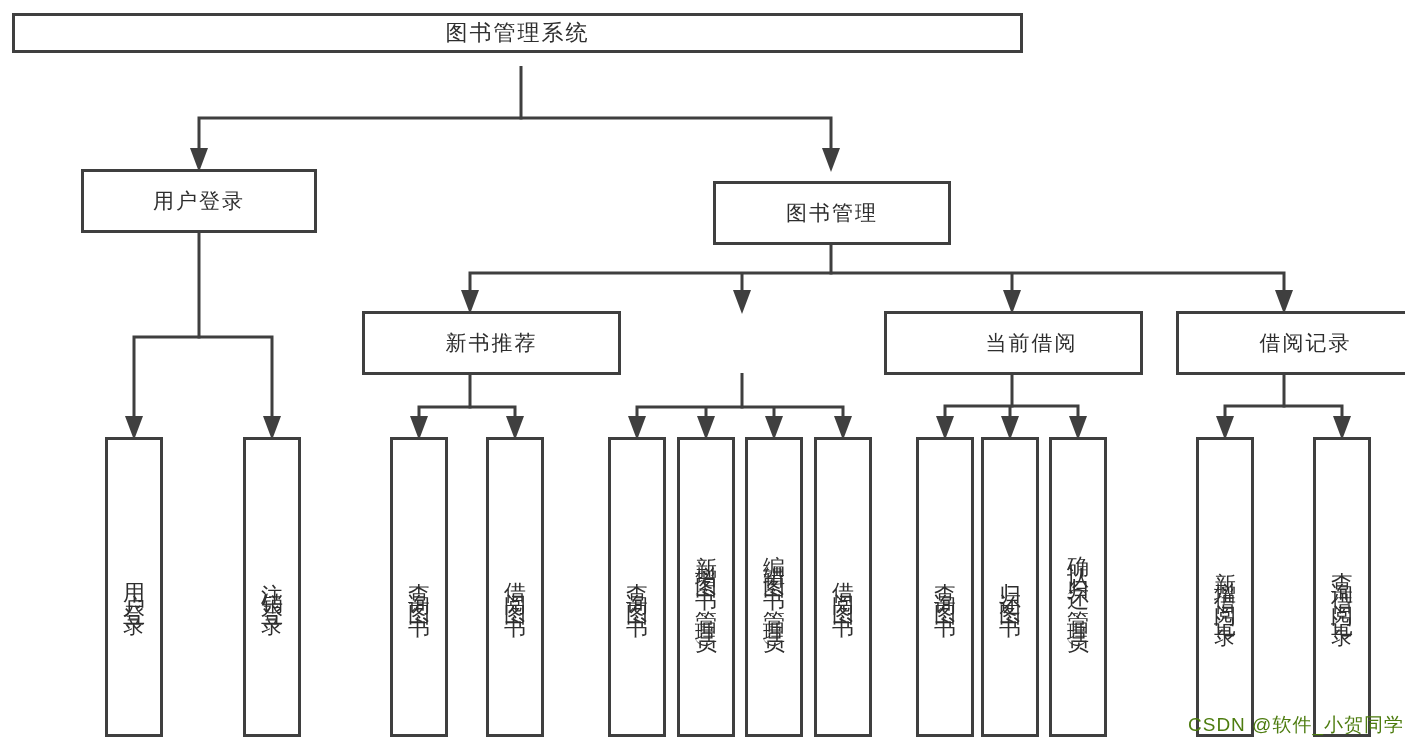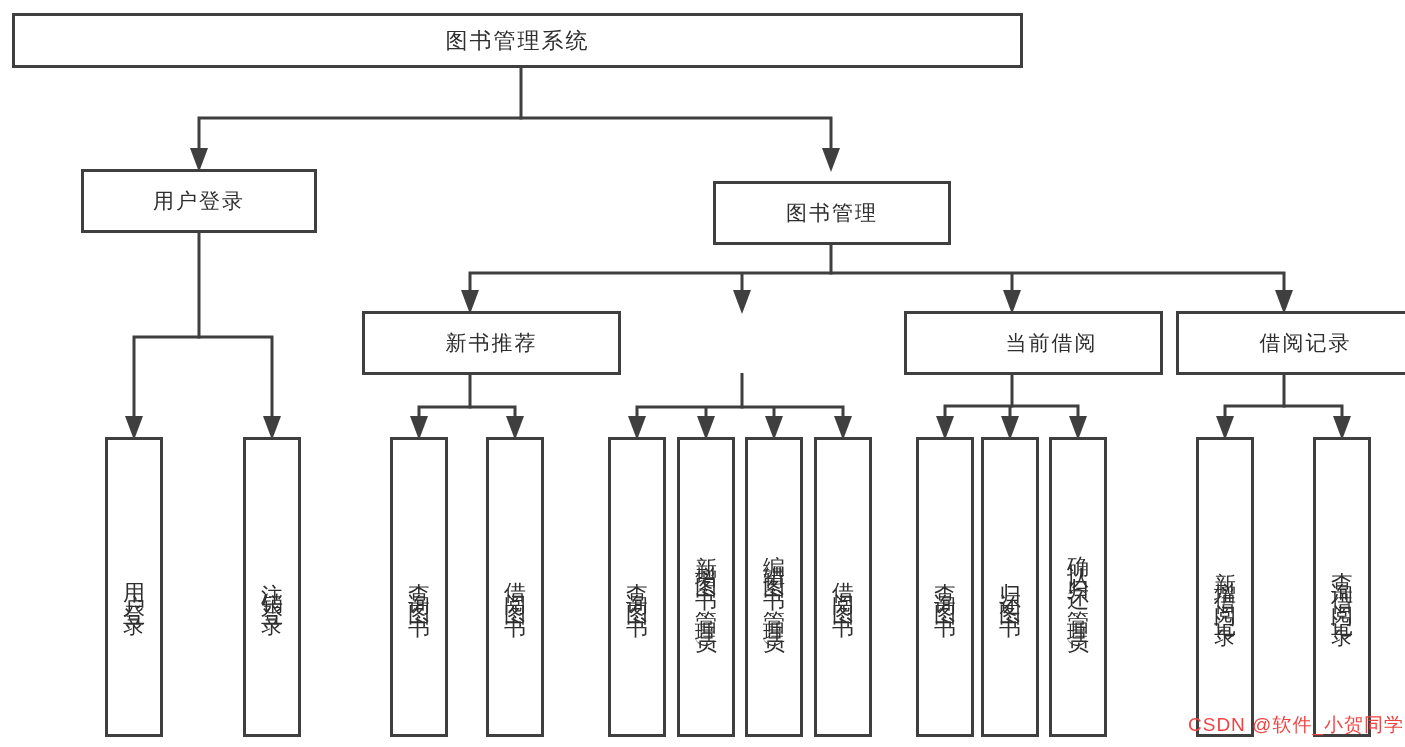--- a/index.html
+++ b/index.html
@@ -30,28 +30,28 @@
     align-items: center;
     justify-content: center;
     color: #2e2e2e;
     z-index: 2;
   }
   .hbox {
     font-size: 21px;
     letter-spacing: 2px;
     white-space: nowrap;
   }
-  .root-box  { left: 12px;  top: 13px;  width: 1011px; height: 55px; font-size: 22px; }
+  .root-box  { left: 12px;  top: 13px;  width: 1011px; height: 40px; font-size: 22px; }
   .lvl2      { top: 169px; height: 64px; }
   .b-login   { left: 81px;  width: 236px; }
   .b-mgmt    { left: 713px; width: 238px; margin-top: 12px; }
   .lvl3      { top: 311px; height: 64px; width: 259px; }
   .b-nb      { left: 362px; }
   .b-bb      { left: 634px; }
-  .b-cb      { left: 904px; padding-left: 36px; }
+  .b-cb      { left: 884px; padding-left: 36px; }
   .b-br      { left: 1176px; }
   .leaf {
     top: 437px;
     width: 58px;
     height: 300px;
   }
   .leaf .vtext {
     writing-mode: vertical-rl;
     text-orientation: mixed;
     font-size: 22px;
@@ -72,21 +72,21 @@
   .f-cb-confirm { left: 1049px; }
   .f-br-add     { left: 1196px; }
   .f-br-query   { left: 1313px; }
   #watermark {
     position: absolute;
     left: 1188px;
     top: 712px;
     z-index: 3;
     font-size: 19px;
     letter-spacing: 1px;
-    color: #ef4444;
+    color: #4d7c0f;
     white-space: nowrap;
   }
 </style>
 </head>
 <body>
 
 <div id="canvas">
 
   <svg id="connectors" width="1405" height="747" viewBox="0 0 1405 747">
     <g stroke="#3f3f3f" stroke-width="3" fill="none">

